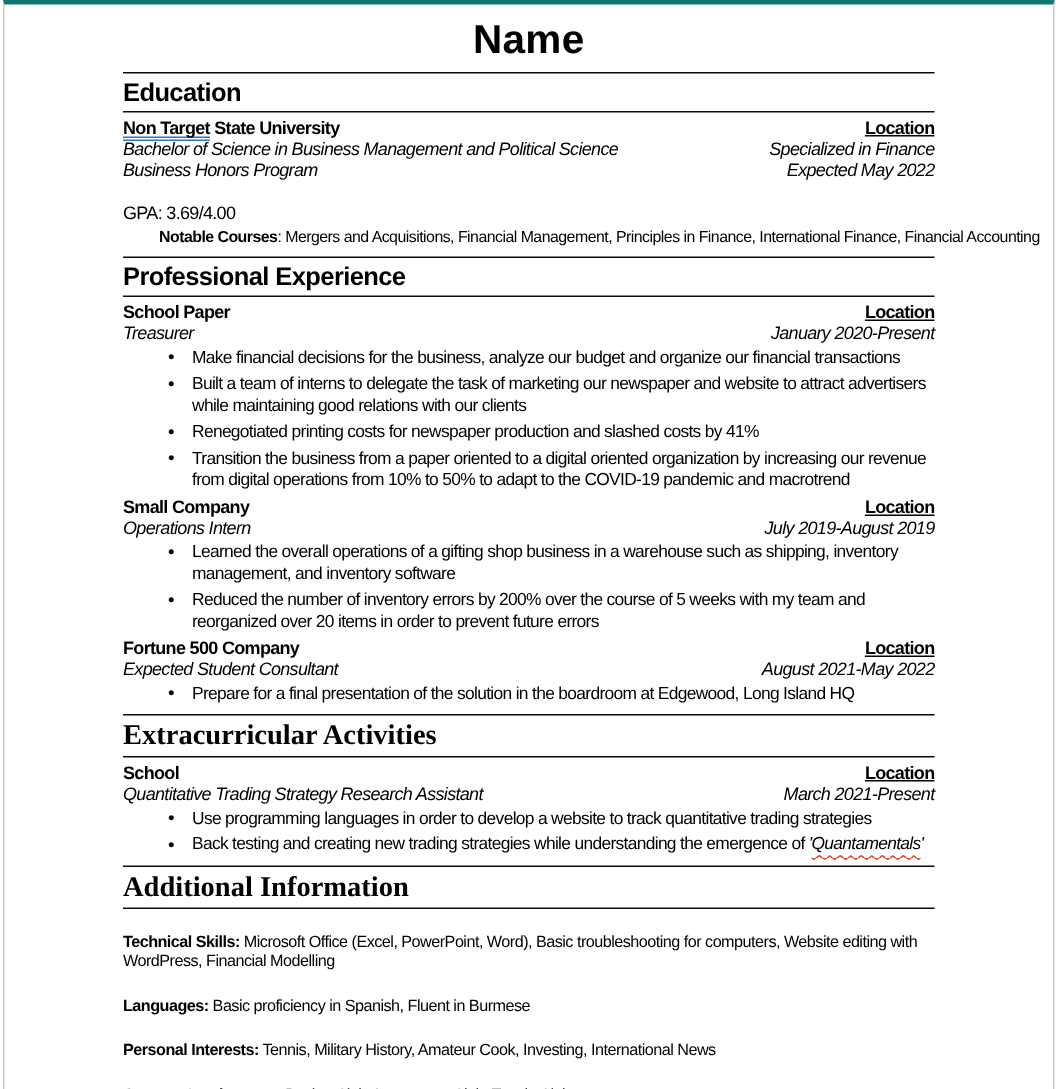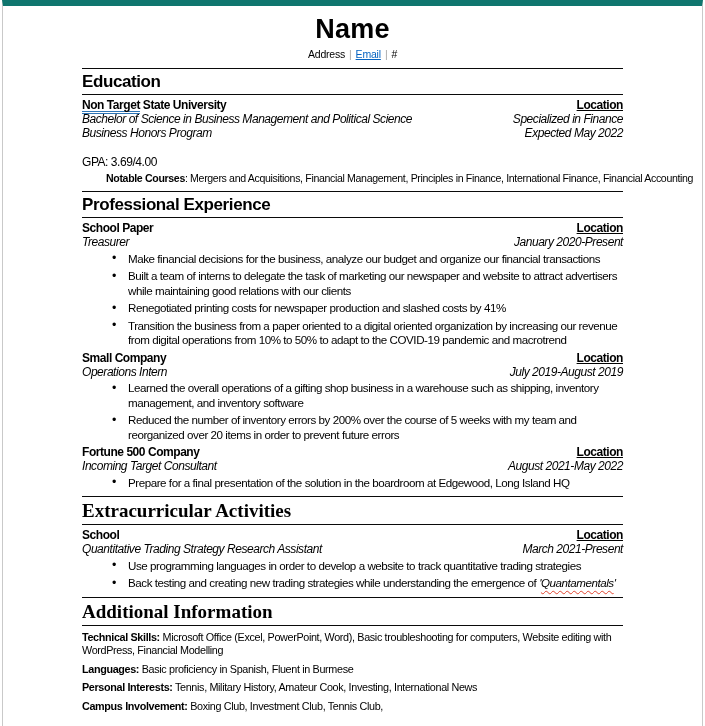--- a/index.html
+++ b/index.html
@@ -1,20 +1,20 @@
 <!DOCTYPE html>
 <html><head>
 <meta charset="utf-8">
 <style>
   * { box-sizing: border-box; margin: 0; padding: 0; }
   html, body { width: 705px; height: 726px; overflow: hidden; background: #ffffff; }
   body { font-family: "Liberation Sans", sans-serif; color: #000; }
   .page {
     width: 701px; height: 726px; margin-left: 2px;
-    border-left: 1px solid #c9c9c9; border-right: 1px solid #c9c9c9; border-top: 6px solid #0f766e;
+    border-left: 1px solid #c9c9c9; border-right: 1px solid #c9c9c9; border-top: 3px solid #0f766e;
     padding: 8px 79px 0 79px; background: #fff;
   }
   
   h1.name {
     text-align: center; font-size: 27px; line-height: 30px;
     font-weight: 800; letter-spacing: 0.2px;
   }
   .contact {
     text-align: center; font-size: 10.5px; line-height: 13px; margin-top: 4px;
     letter-spacing: -0.2px;
@@ -66,33 +66,30 @@
     text-decoration-color: #2e75b6; text-decoration-thickness: 1px;
     text-underline-offset: 2px; text-decoration-skip-ink: none;
   }
   .quoted { font-style: italic; }
   .spell {
     text-decoration: underline; text-decoration-style: wavy;
     text-decoration-color: #e0442f; text-decoration-thickness: 1px;
     text-underline-offset: 2.5px; text-decoration-skip-ink: none;
   }
   
-  .info-line { font-size: 10.8px; line-height: 13.6px; letter-spacing: -0.35px; margin-top: 5px; }
+  .info-line { font-size: 10.8px; line-height: 13.6px; letter-spacing: -0.35px; margin-top: 16px; }
   .info-line .lbl { font-weight: 700; }
 </style>
 </head>
 <body>
 
 <div class="page">
 
   <header>
     <h1 class="name">Name</h1>
-    <div class="contact">
-      <span>Address</span><span class="sep">|</span><a class="email" href="#">Email</a><span class="sep">|</span><span>#</span>
-    </div>
   </header>
 
   <div class="rule after-header"></div>
 
   <section>
     <h2 class="h-sans">Education</h2>
     <div class="rule under-heading"></div>
 
     <div class="entry">
       <div class="row bold">
@@ -150,21 +147,21 @@
         <li>Reduced the number of inventory errors by 200% over the course of 5 weeks with my team and reorganized over 20 items in order to prevent future errors</li>
       </ul>
     </div>
 
     <div class="entry">
       <div class="row bold">
         <span>Fortune 500 Company</span>
         <span class="loc">Location</span>
       </div>
       <div class="row italic">
-        <span>Incoming Target Consultant</span>
+        <span>Expected Student Consultant</span>
         <span>August 2021-May 2022</span>
       </div>
       <ul class="bullets">
         <li>Prepare for a final presentation of the solution in the boardroom at Edgewood, Long Island HQ</li>
       </ul>
     </div>
   </section>
 
   <div class="rule sect-top"></div>
   <section>

